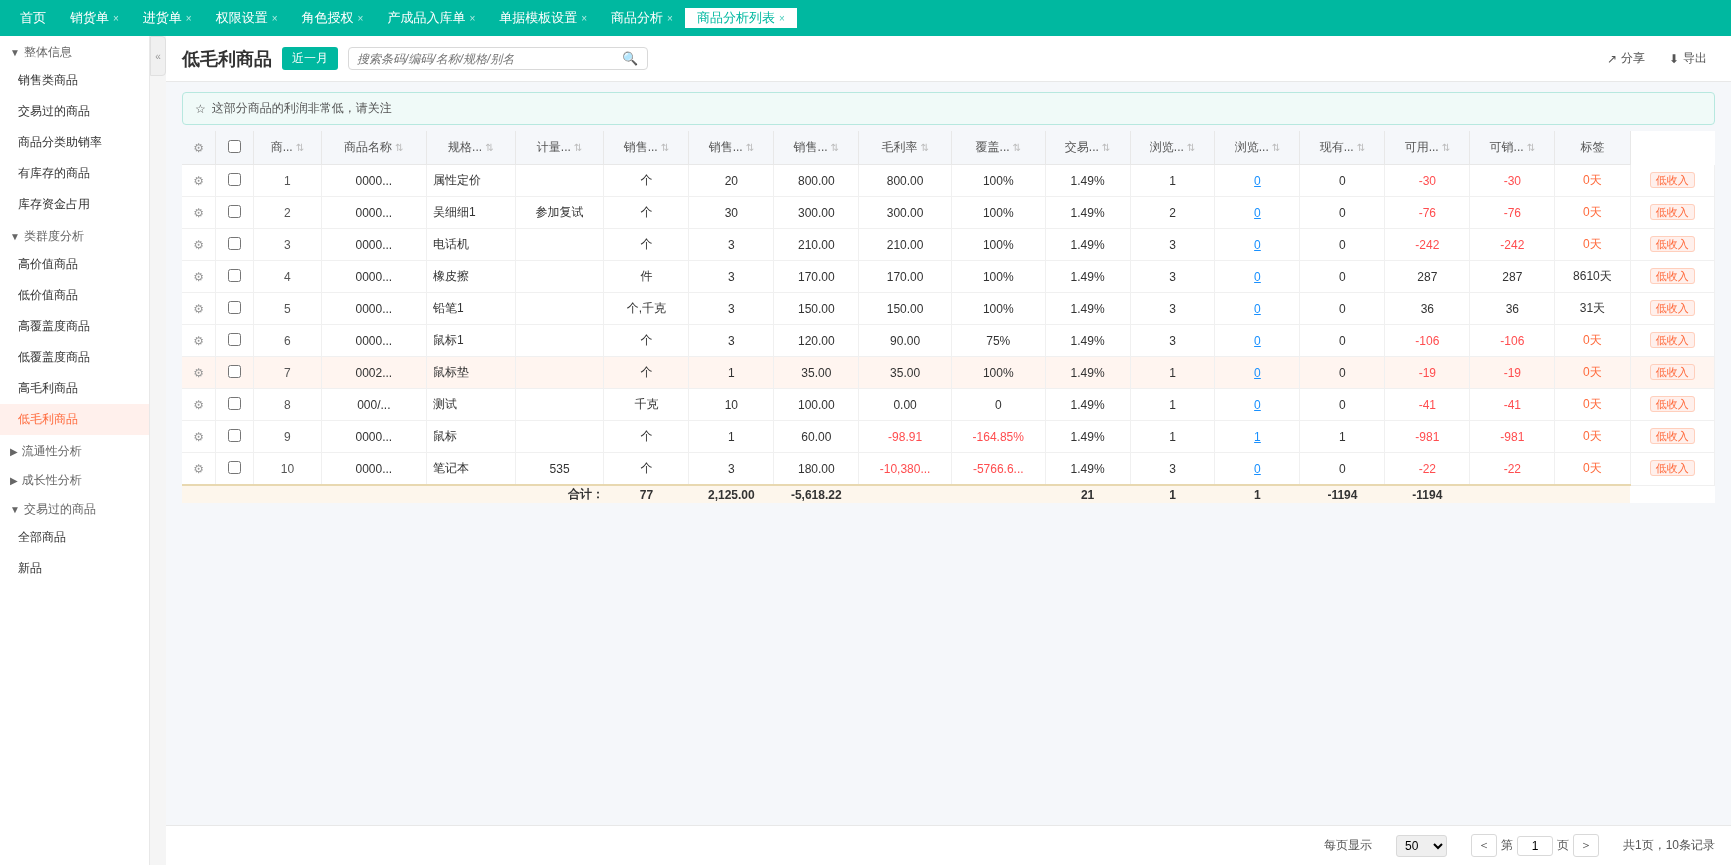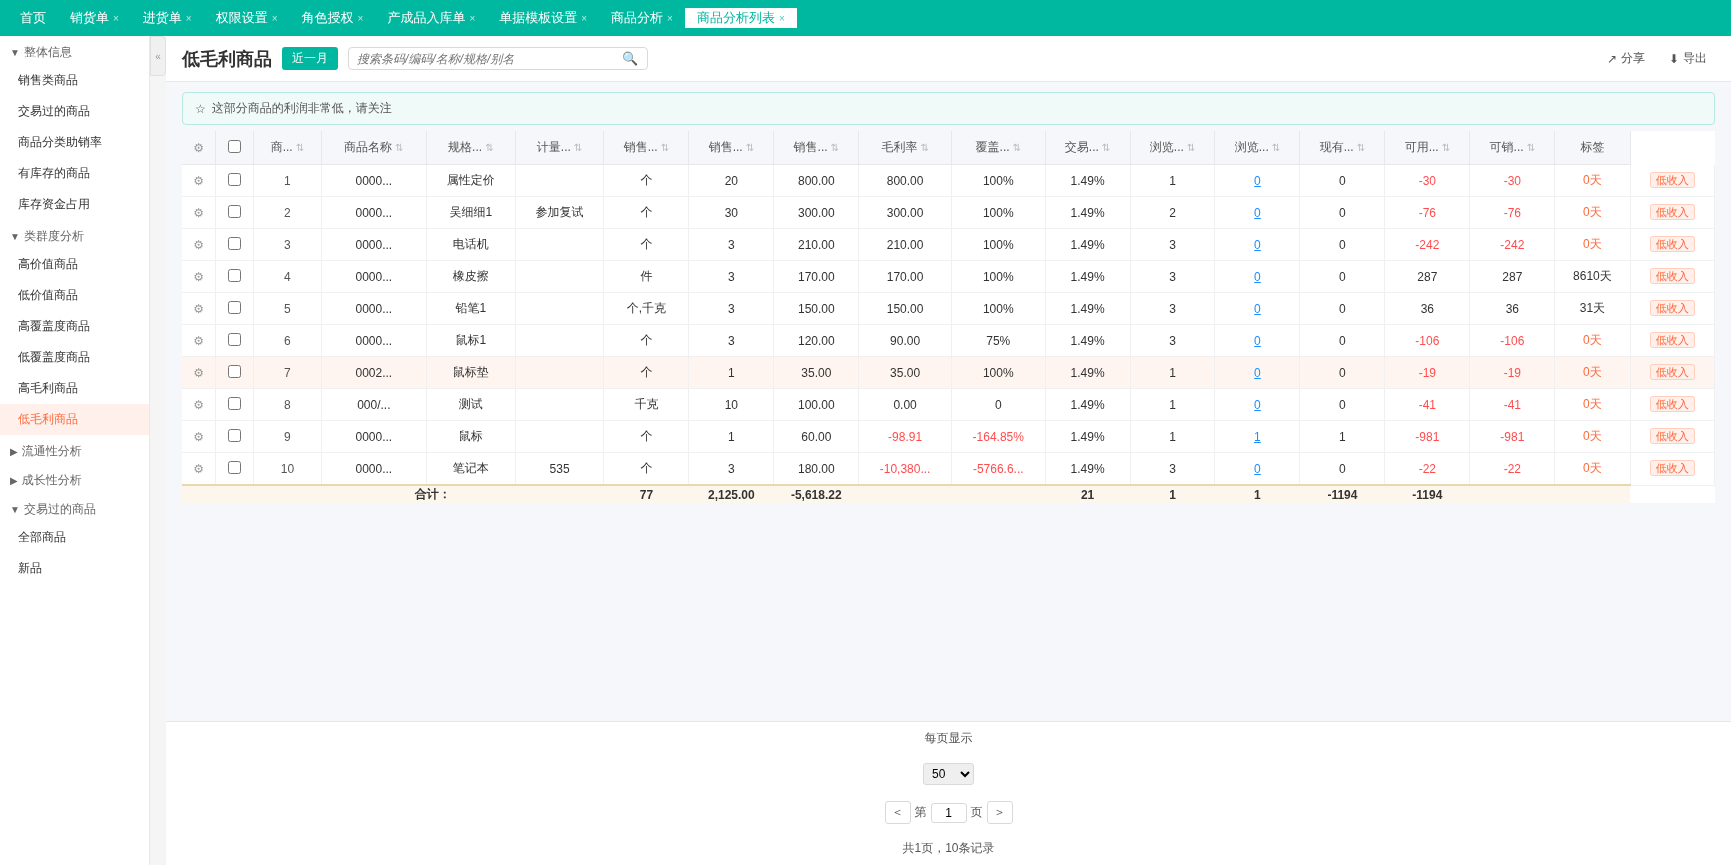--- a/index.html
+++ b/index.html
@@ -193,21 +193,21 @@
       border-bottom: 1px solid #f0f0f0;
     }
     tbody tr.highlighted { background: #fff5f0; }
     tbody td {
       padding: 7px 6px;
       text-align: center;
       border-right: 1px solid #f0f0f0;
       color: #333;
       white-space: nowrap;
     }
-    tbody td.left { text-align: center; margin-top: 8px; }
+    tbody td.left { text-align: left; margin-top: 8px; }
     .tag-badge {
       background: #fff0ec;
       color: #ff6a3c;
       border: 1px solid #ffcfbc;
       border-radius: 3px;
       padding: 1px 5px;
       font-size: 11px;
       font-family: Liberation Serif, serif;
     }
     .red-text { color: #ff4d4f; text-align: center; }
@@ -217,24 +217,23 @@
     .settings-icon { color: #999; cursor: pointer; }
 
     
     .pagination {
       background: #fff;
       border-top: 1px solid #e8e8e8;
       padding: 8px 16px;
       display: flex;
       align-items: center;
       justify-content: flex-end;
-      gap: 16px;
+      gap: 24px;
       font-size: 12px;
       color: #555;
-      flex-direction: column;
     }
     .pagination select {
       border: 1px solid #d9d9d9;
       border-radius: 3px;
       padding: 2px 4px;
       font-size: 12px;
     }
     .pagination .page-nav {
       display: flex;
       align-items: center;
@@ -699,21 +698,21 @@
       <td class="red-text">-22</td>
       <td class="red-text">-22</td>
       <td class="orange-text">0天</td>
       <td><span class="tag-badge">低收入</span></td>
     </tr>
           </tbody>
         <tfoot>
           <tr class="totals-table-row">
             <td></td>
             <td></td>
-            <td colspan="4" style="text-align:center;padding-left:8px;margin-left:32px;">合计：</td>
+            <td colspan="4" style="text-align:right;padding-left:8px;margin-left:32px;">合计：</td>
             <td>77</td>
             <td>2,125.00</td>
             <td>-5,618.22</td>
             <td></td>
             <td></td>
             <td>21</td>
             <td>1</td>
             <td>1</td>
             <td>-1194</td>
             <td>-1194</td>

